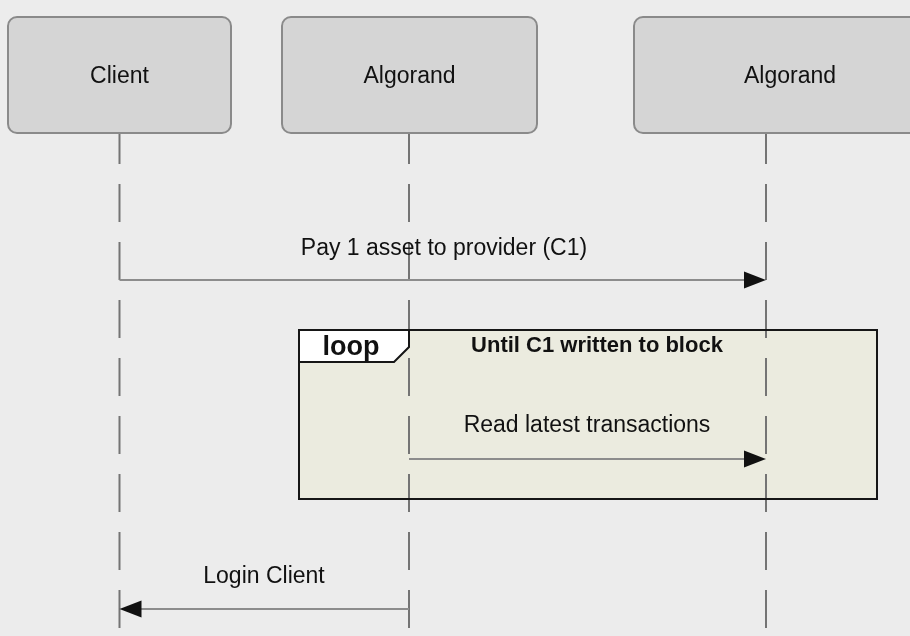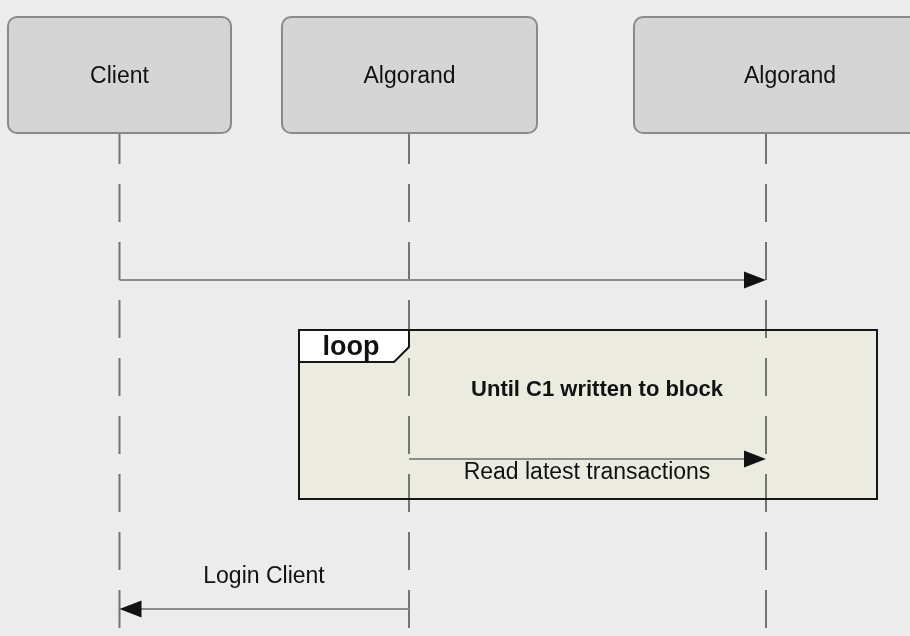--- a/index.html
+++ b/index.html
@@ -42,41 +42,40 @@
   .actor-algorand { left: 633px; width: 314px; }
   .msg-label {
     position: absolute;
     transform: translate(-50%, -50%);
     white-space: nowrap;
     font-size: 23px;
     color: var(--text, #111111);
     z-index: 3;
   }
   .msg-label-1 { left: 444px; top: 247px; }
-  .msg-label-2 { left: 587px; top: 424px; margin-top: 47px; }
+  .msg-label-2 { left: 587px; top: 424px; }
   .msg-label-3 { left: 264px; top: 575px; }
   .loop-keyword {
     position: absolute;
     left: 351px; top: 346px;
     transform: translate(-50%, -50%);
     font-size: 27px;
     font-weight: 700;
     color: var(--text, #111111);
     z-index: 4;
   }
   .loop-title {
     position: absolute;
     left: 597px; top: 345px;
     transform: translate(-50%, -50%);
     white-space: nowrap;
     font-size: 22px;
     font-weight: 700;
     color: var(--text, #111111);
     z-index: 3;
-    margin-top: 44px;
   }
 </style>
 </head>
 <body>
 
 <div class="stage">
 
   <svg class="linework" width="910" height="636" viewBox="0 0 910 636">
 
     <rect x="299" y="330" width="578" height="169" style="fill: var(--loop-fill, #ebebdf);" stroke="none"></rect>
@@ -102,19 +101,20 @@
   <div class="actor-box actor-client">
     <span class="actor-label">Client</span>
   </div>
   <div class="actor-box actor-provider">
     <span class="actor-label">Algorand</span>
   </div>
   <div class="actor-box actor-algorand">
     <span class="actor-label">Algorand</span>
   </div>
 
+  <div class="msg-label msg-label-1">Pay 1 asset to provider (C1)</div>
   <div class="msg-label msg-label-2">Read latest transactions</div>
   <div class="msg-label msg-label-3">Login Client</div>
 
   <div class="loop-keyword">loop</div>
   <div class="loop-title">Until C1 written to block</div>
 
 </div>
 
 </body></html>

